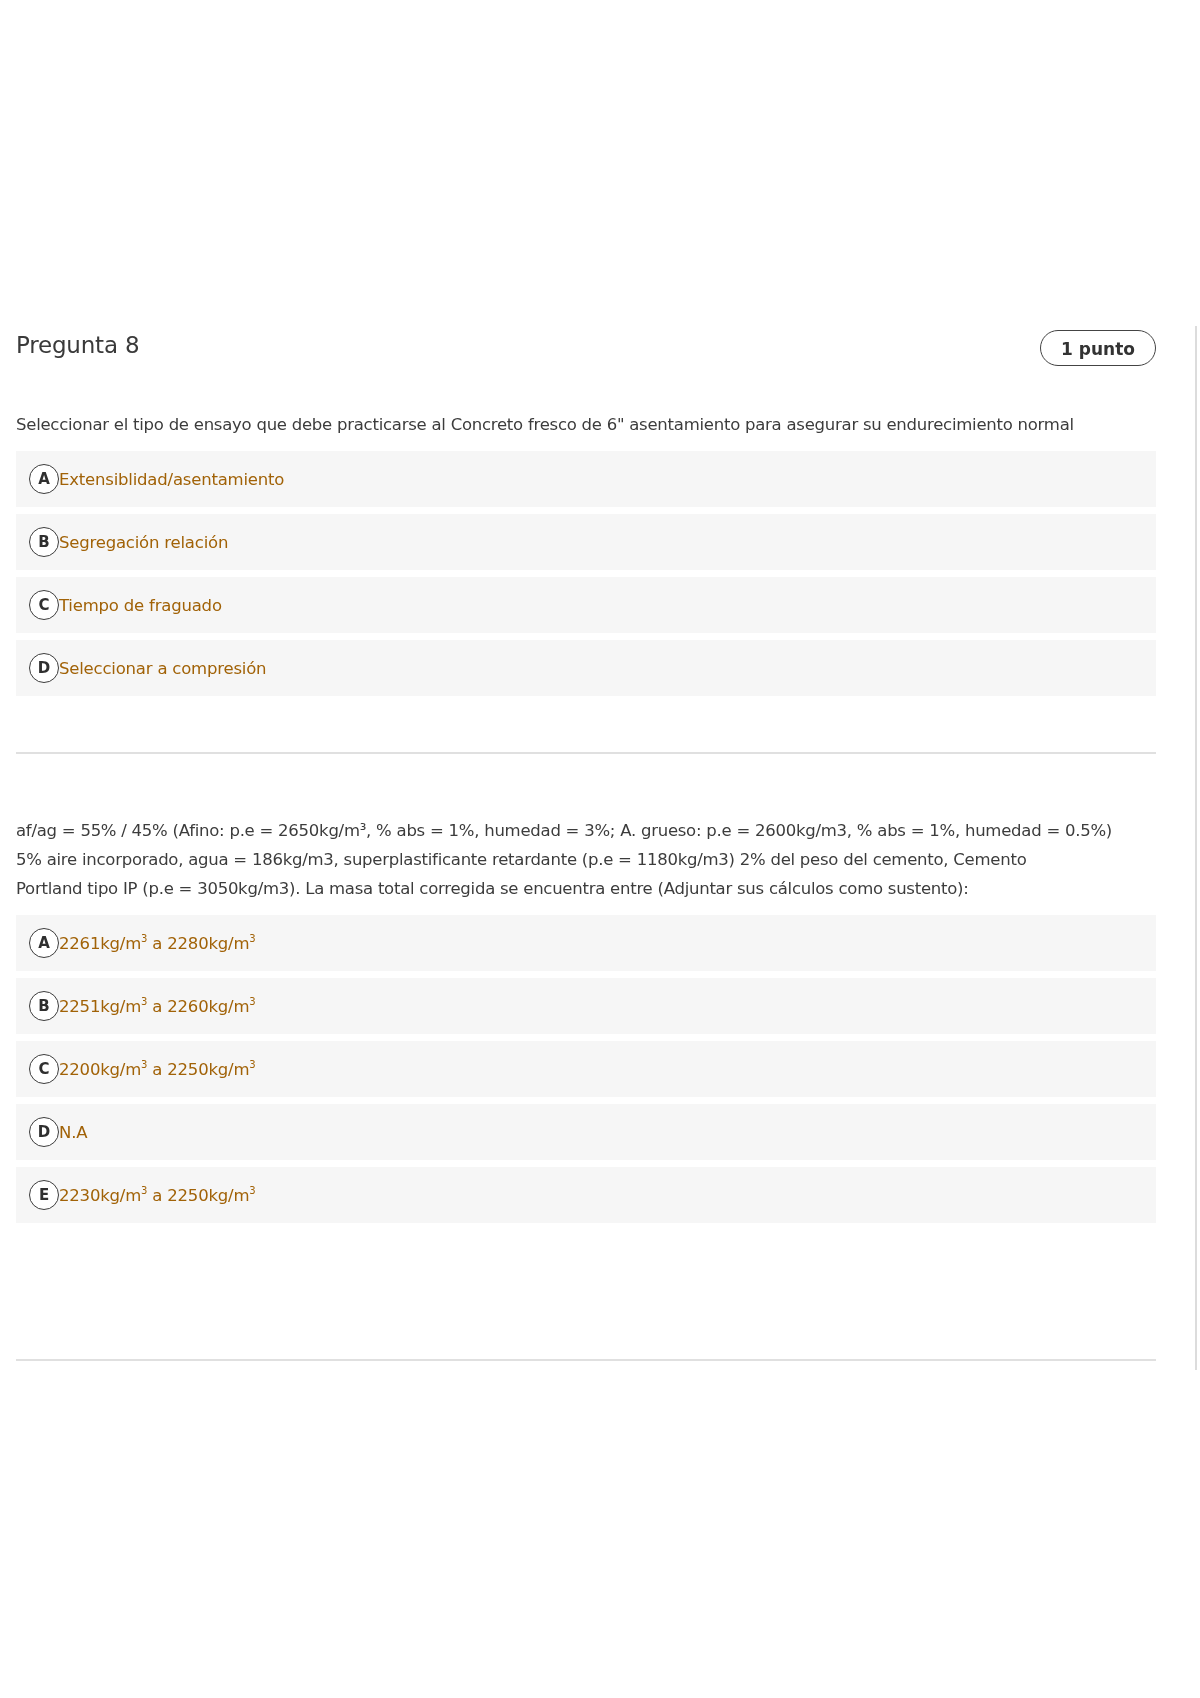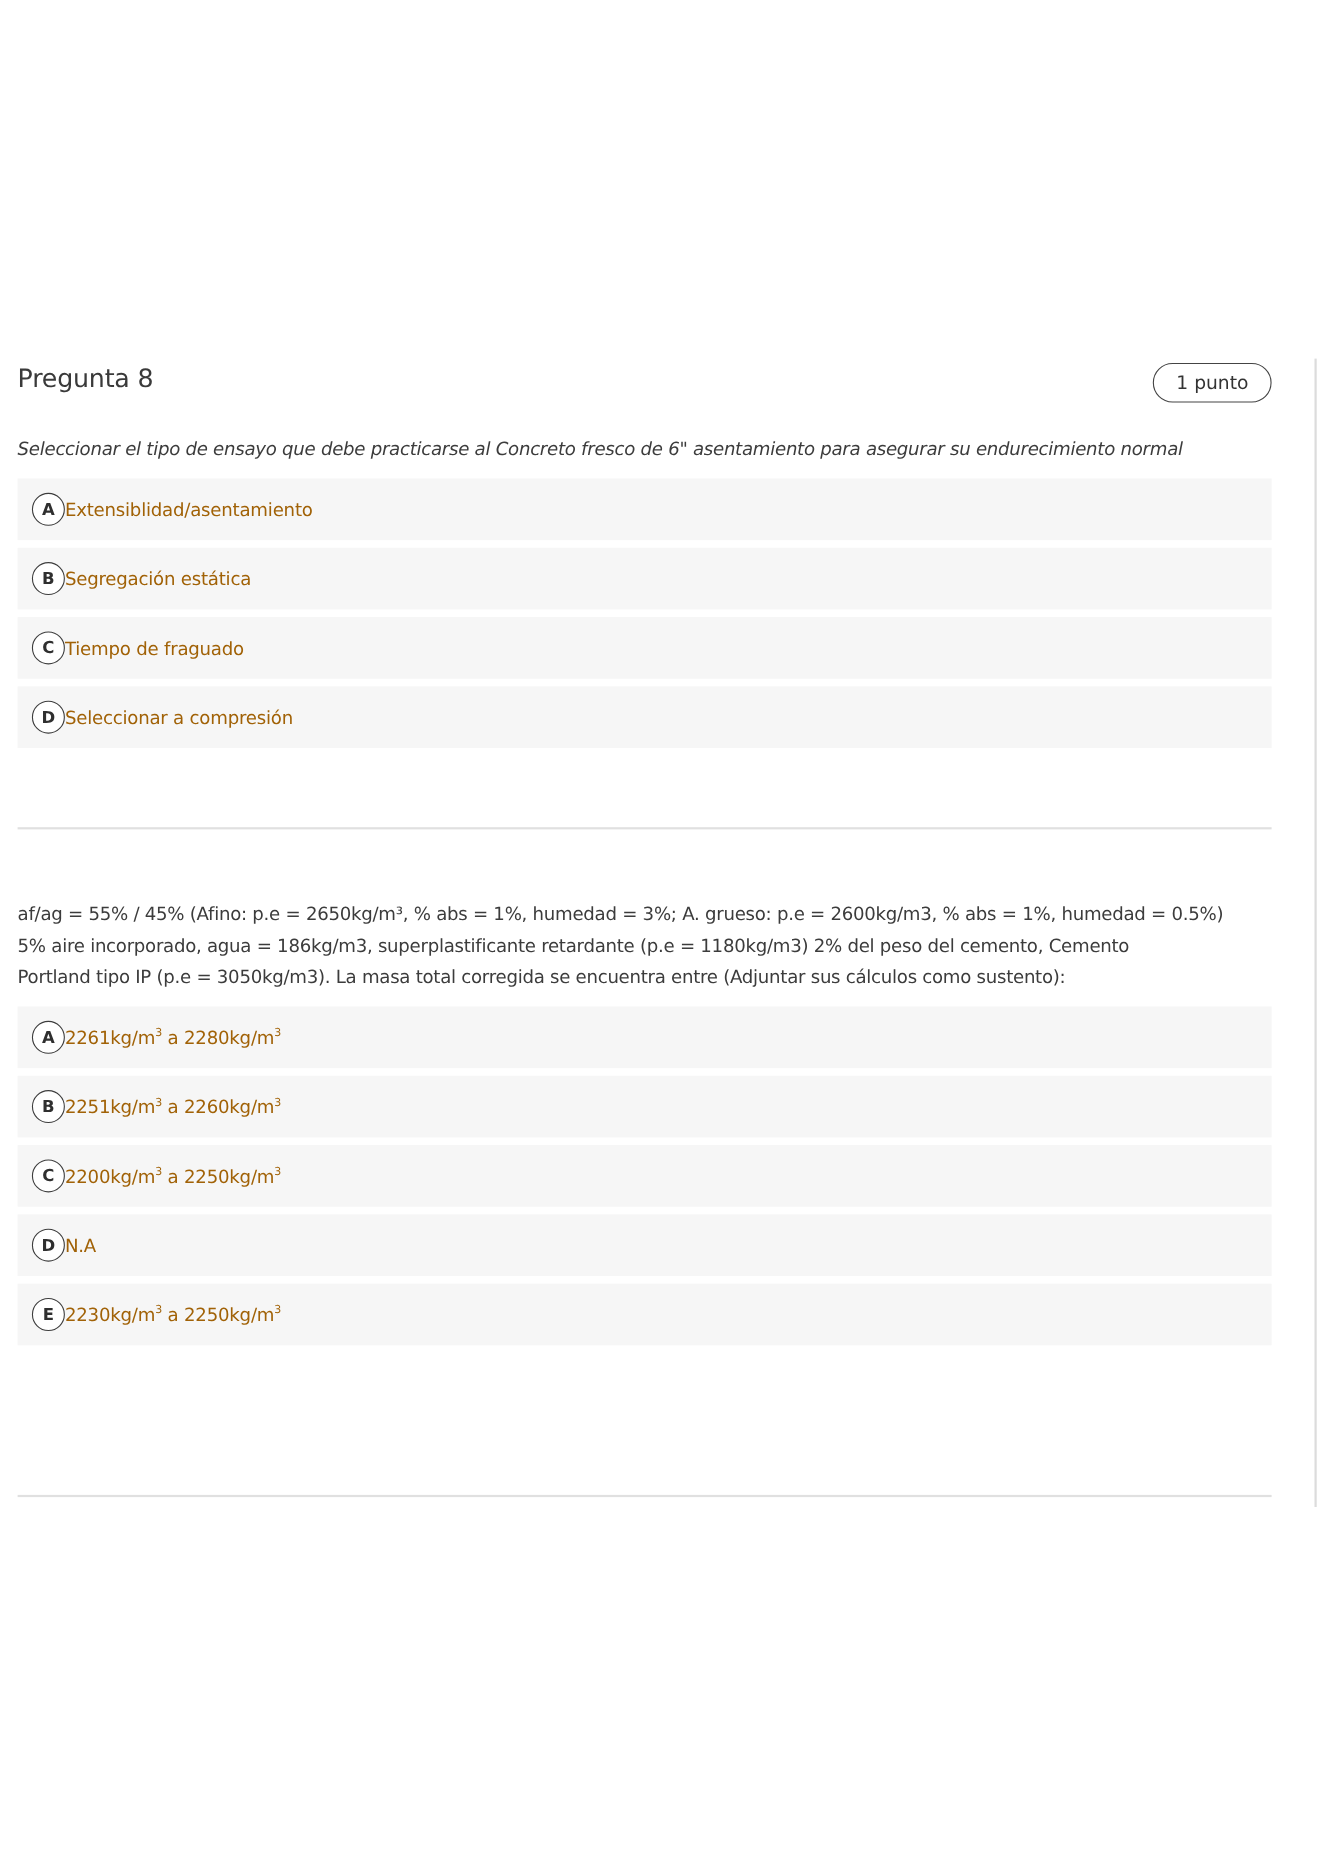--- a/index.html
+++ b/index.html
@@ -52,20 +52,21 @@
       top: 0;
       height: 36px;
       line-height: 36px;
       padding: 0 20px;
       border: 1.5px solid #444444;
       border-radius: 20px;
       font-size: 17px;
       color: #333333;
       box-sizing: border-box;
       background: #ffffff;
+      font-weight: bold;
     }
     .q-prompt {
       font-size: 16.5px;
       line-height: 29px;
       color: #3c3c3c;
       letter-spacing: -0.25px;
       margin: 0;
     }
     .options {
       margin-top: 12px;
@@ -116,29 +117,29 @@
 
 <div class="right-rule"></div>
 
 <div class="content">
 
   <section class="question" style="top:330px;">
     <div class="q-header">
       <div class="q-title">Pregunta 8</div>
       <div class="points-badge">1 punto</div>
     </div>
-    <p class="q-prompt" style="margin-top:24px;font-style:italic;">Seleccionar el tipo de ensayo que debe practicarse al Concreto fresco de 6" asentamiento para asegurar su endurecimiento normal</p>
+    <p class="q-prompt" style="margin-top:40px;">Seleccionar el tipo de ensayo que debe practicarse al Concreto fresco de 6" asentamiento para asegurar su endurecimiento normal</p>
     <div class="options">
       <div class="option">
         <span class="opt-letter">A</span>
         <span class="opt-text">Extensiblidad/asentamiento</span>
       </div>
       <div class="option">
         <span class="opt-letter">B</span>
-        <span class="opt-text">Segregación estática</span>
+        <span class="opt-text">Segregación relación</span>
       </div>
       <div class="option">
         <span class="opt-letter">C</span>
         <span class="opt-text">Tiempo de fraguado</span>
       </div>
       <div class="option">
         <span class="opt-letter">D</span>
         <span class="opt-text">Seleccionar a compresión</span>
       </div>
     </div>

